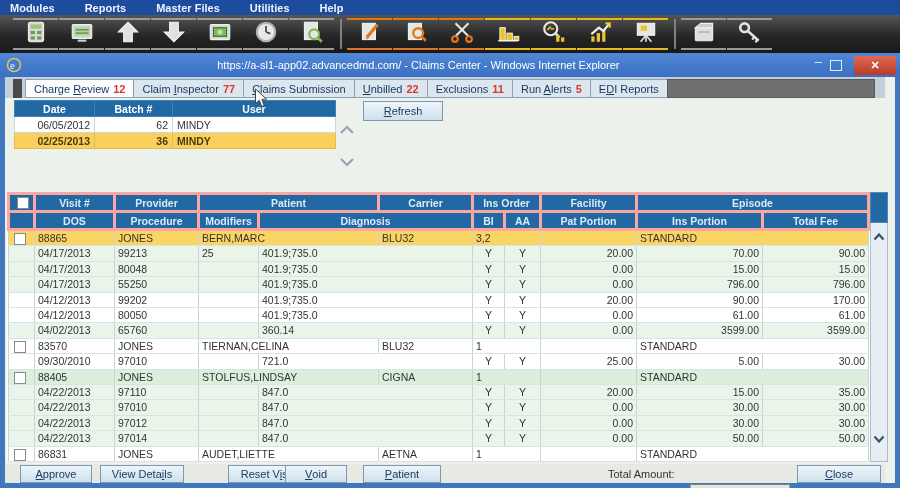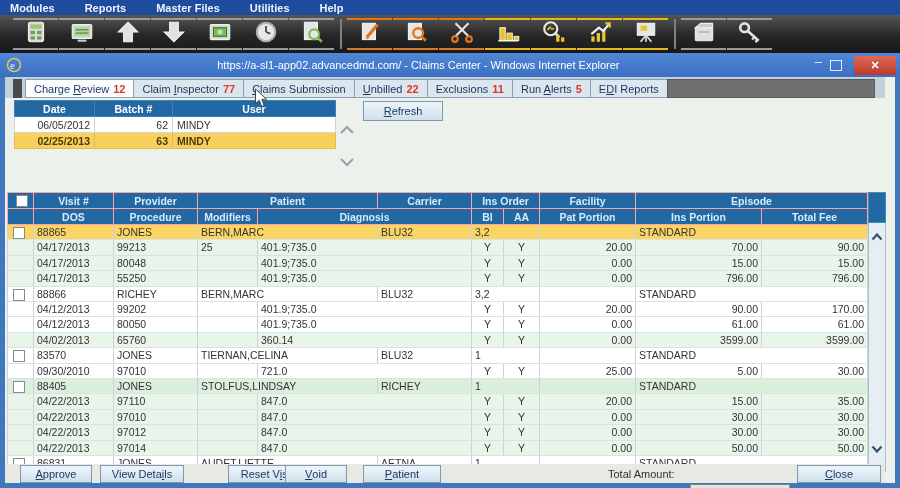--- a/index.html
+++ b/index.html
@@ -47,21 +47,21 @@
 
   .chev{position:absolute;left:332px;width:20px;height:12px;display:flex;align-items:center;justify-content:center;}
   .chev-up{top:47px;} .chev-down{top:79px;}
 
   .btn{background:linear-gradient(#eef5fa,#cfe0eb);border:1px solid #7c99ad;color:#1c3a66;font-size:11px;display:flex;align-items:center;justify-content:center;box-sizing:border-box;white-space:nowrap;}
   .refresh-btn{position:absolute;left:358px;top:24px;width:80px;height:20px;}
 
   
   .main-wrap{position:absolute;left:2px;top:115px;display:flex;}
   .claims-table{border-collapse:collapse;table-layout:fixed;width:860px;background:#fff;}
-  .claims-table th{background:#2268a2;color:#d9eaf8;font-size:10.5px;font-weight:bold;height:15px;border:1px solid #fca5a5;padding:0 2px;white-space:nowrap;overflow:hidden;text-align:center;}
+  .claims-table th{background:#2268a2;color:#d9eaf8;font-size:10.5px;font-weight:bold;height:15px;border:3px solid #fca5a5;padding:0 2px;white-space:nowrap;overflow:hidden;text-align:center;}
   .claims-table td{font-size:10.5px;height:14.4px;line-height:14.4px;padding:0 3px;border-left:1px solid #c6d4dc;border-right:1px solid #c6d4dc;border-bottom:1px solid #d9e2e7;white-space:nowrap;overflow:hidden;color:#333;}
   .claims-table tr.group td{border-top:1px solid #a9bfca;}
   .claims-table tr.g-green td{background:#dcefdc;}
   .claims-table tr.l-green td{background:#e9f5e9;}
   .claims-table tr.g-white td,.claims-table tr.l-white td{background:#fff;}
   .claims-table tr.selected td{background:#fbd563;}
   .claims-table td.selchk{background:#fbd563;}
   .claims-table td.r{text-align:right;} .claims-table td.c{text-align:center;}
   .cb{display:inline-block;width:10px;height:10px;background:#fff;border:1px solid #8a8a8a;vertical-align:middle;margin-left:2px;}
 
@@ -286,21 +286,21 @@
         </tr>
       </thead>
     <tbody>
         <tr class="">
           <td class="r">06/05/2012</td>
           <td class="r">62</td>
           <td>MINDY</td>
         </tr>
         <tr class="sel">
           <td class="r">02/25/2013</td>
-          <td class="r">63</td>
+          <td class="r">36</td>
           <td>MINDY</td>
         </tr>
       </tbody>
   </table>
 
   <span class="chev chev-up">
     <svg width="16" height="10" viewBox="0 0 16 10">
         <path d="M2 8 L8 2 L14 8" stroke="#97a4ae" stroke-width="2.2" fill="none"></path>
       </svg>
   </span>
@@ -392,30 +392,20 @@
             <td>04/17/2013</td>
             <td>55250</td>
             <td></td>
             <td colspan="3">401.9;735.0</td>
             <td class="c">Y</td>
             <td class="c">Y</td>
             <td class="r">0.00</td>
             <td class="r">796.00</td>
             <td class="r">796.00</td>
           </tr>
-          <tr class="group g-white">
-            <td><span class="cb"></span></td>
-            <td>88866</td>
-            <td>RICHEY</td>
-            <td colspan="2">BERN,MARC</td>
-            <td colspan="2">BLU32</td>
-            <td colspan="2">3,2</td>
-            <td></td>
-            <td colspan="2">STANDARD</td>
-          </tr>
           <tr class="line l-white">
             <td class=""></td>
             <td>04/12/2013</td>
             <td>99202</td>
             <td></td>
             <td colspan="3">401.9;735.0</td>
             <td class="c">Y</td>
             <td class="c">Y</td>
             <td class="r">20.00</td>
             <td class="r">90.00</td>
@@ -465,21 +455,21 @@
             <td class="c">Y</td>
             <td class="r">25.00</td>
             <td class="r">5.00</td>
             <td class="r">30.00</td>
           </tr>
           <tr class="group g-green">
             <td><span class="cb"></span></td>
             <td>88405</td>
             <td>JONES</td>
             <td colspan="2">STOLFUS,LINDSAY</td>
-            <td colspan="2">RICHEY</td>
+            <td colspan="2">CIGNA</td>
             <td colspan="2">1</td>
             <td></td>
             <td colspan="2">STANDARD</td>
           </tr>
           <tr class="line l-green">
             <td class=""></td>
             <td>04/22/2013</td>
             <td>97110</td>
             <td></td>
             <td colspan="3">847.0</td>

